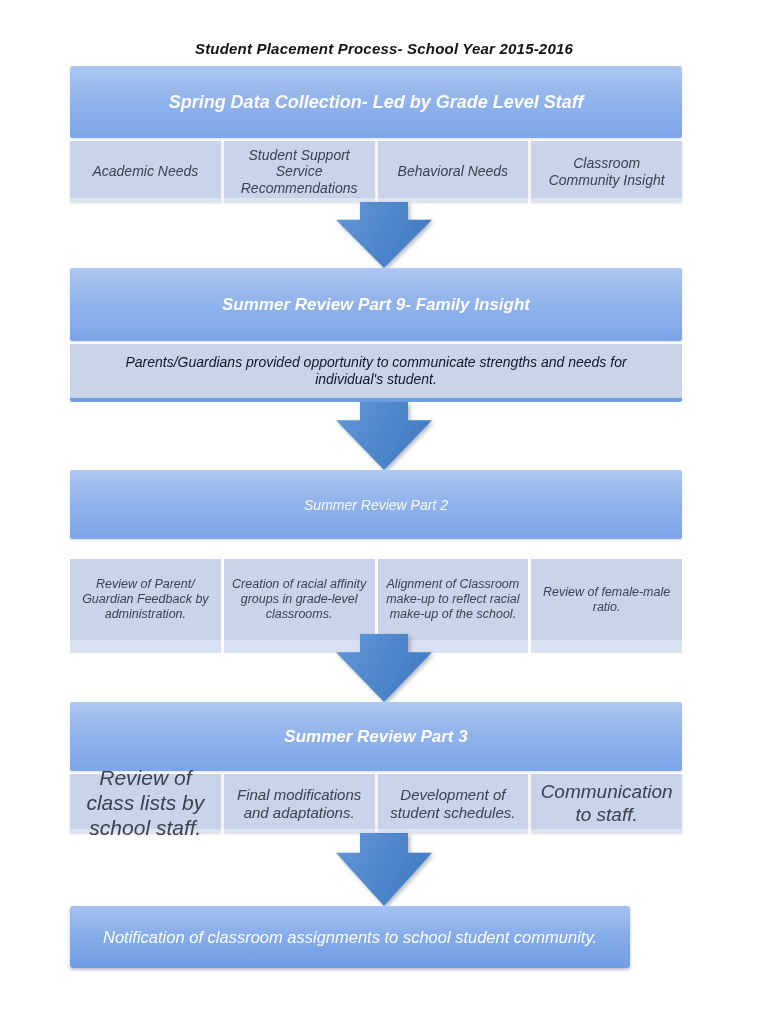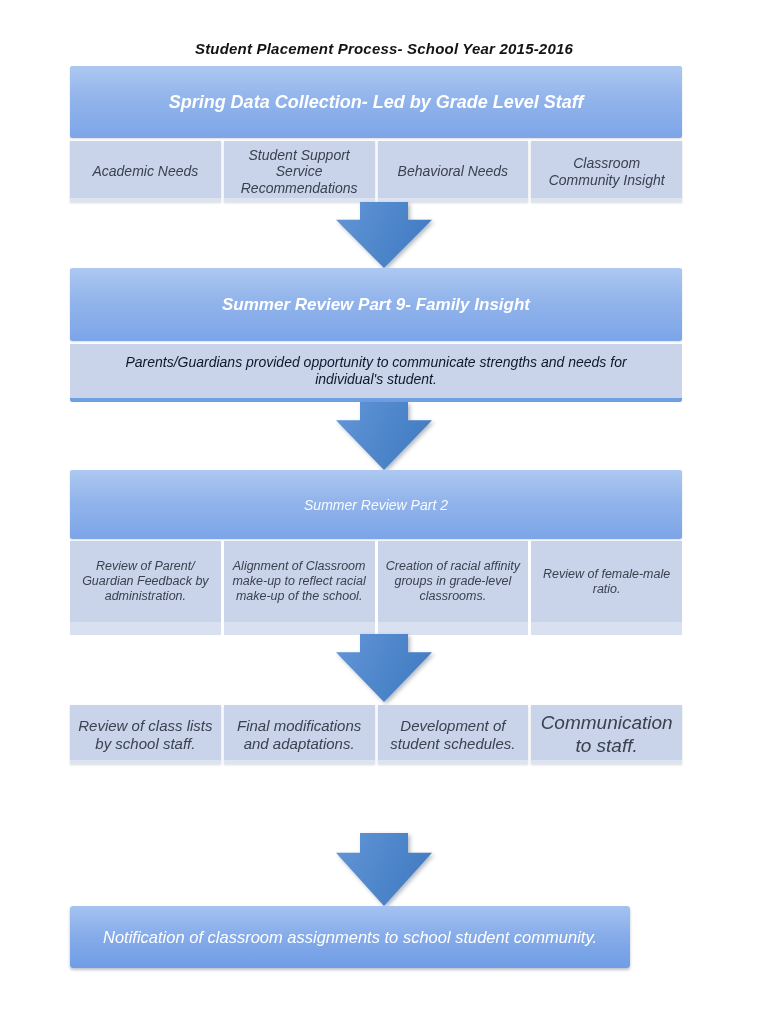--- a/index.html
+++ b/index.html
@@ -98,41 +98,44 @@
   </section>
 
   <div class="arrow" style="top:402px;height:68px">
     <div class="arrow-shape"></div>
   </div>
 
   <section class="flow-section" style="top:470px">
     <div class="sec-header hdr-thin" style="height:69px">
       <span>Summer Review Part 2</span>
     </div>
-    <div class="cells" style="margin-top:2px">
+    <div class="cells" style="margin-top:20px">
       <div class="cell" style="height:81px;font-size:12.5px;box-shadow:0 0 0 rgba(0,0,0,0)">Review of Parent/ Guardian Feedback by administration.</div>
+      <div class="cell" style="height:81px;font-size:12.5px;box-shadow:0 0 0 rgba(0,0,0,0)">Creation of racial affinity groups in grade-level classrooms.</div>
       <div class="cell" style="height:81px;font-size:12.5px;box-shadow:0 0 0 rgba(0,0,0,0)">Alignment of Classroom make-up to reflect racial make-up of the school.</div>
-      <div class="cell" style="height:81px;font-size:12.5px;box-shadow:0 0 0 rgba(0,0,0,0)">Creation of racial affinity groups in grade-level classrooms.</div>
       <div class="cell" style="height:81px;font-size:12.5px;box-shadow:0 0 0 rgba(0,0,0,0)">Review of female-male ratio.</div>
     </div>
     <div class="cells-footer">
       <div class="cell-footer"></div>
       <div class="cell-footer"></div>
       <div class="cell-footer"></div>
       <div class="cell-footer"></div>
     </div>
   </section>
 
   <div class="arrow" style="top:634px;height:68px">
     <div class="arrow-shape"></div>
   </div>
 
   <section class="flow-section" style="top:702px">
+    <div class="sec-header fs17" style="height:69px">
+      <span>Summer Review Part 3</span>
+    </div>
     <div class="cells">
-      <div class="cell" style="height:59px;font-size:15px">Review of class lists by school staff.</div>
+      <div class="cell" style="height:59px;font-size:21px">Review of class lists by school staff.</div>
       <div class="cell" style="height:59px;font-size:15px">Final modifications and adaptations.</div>
       <div class="cell" style="height:59px;font-size:15px">Development of student schedules.</div>
       <div class="cell" style="height:59px;font-size:19px">Communication to staff.</div>
     </div>
   </section>
 
   <div class="arrow" style="top:833px;height:73px">
     <div class="arrow-shape"></div>
   </div>
 

